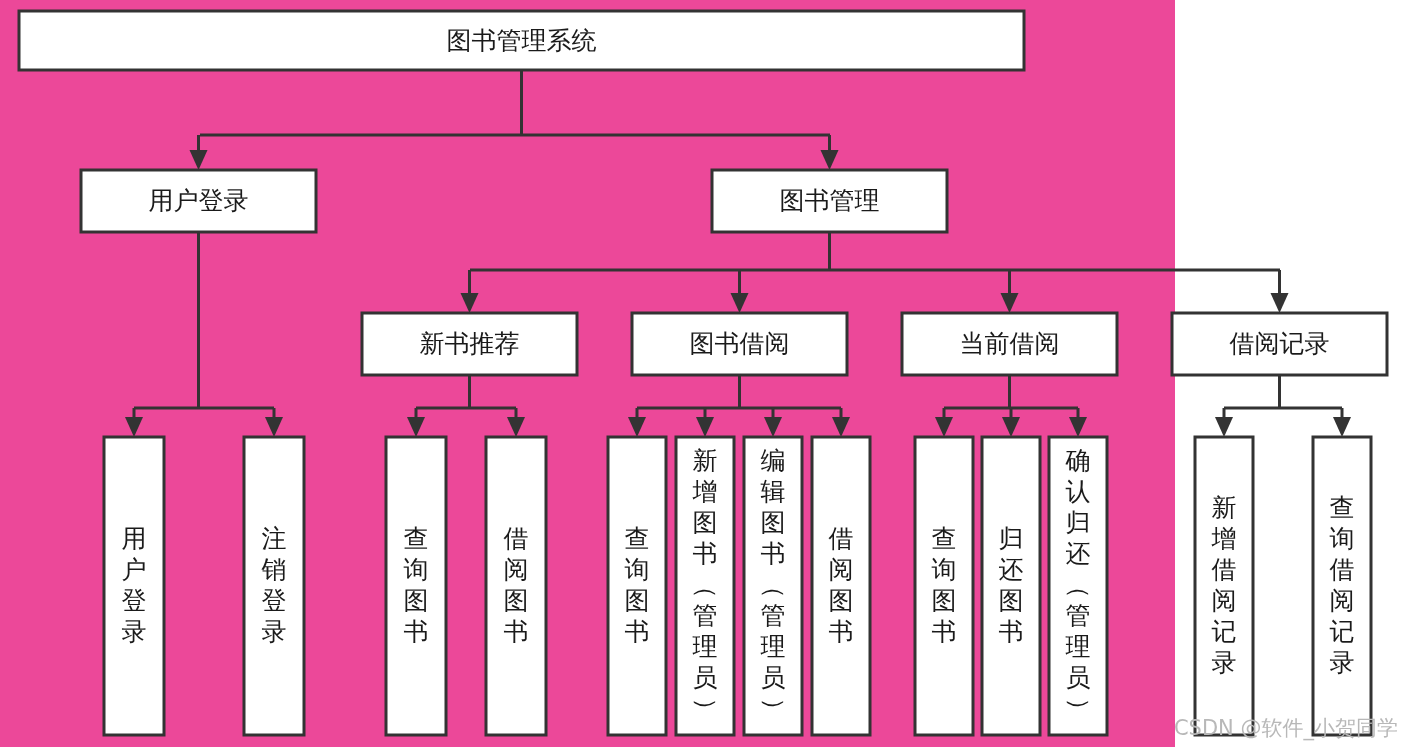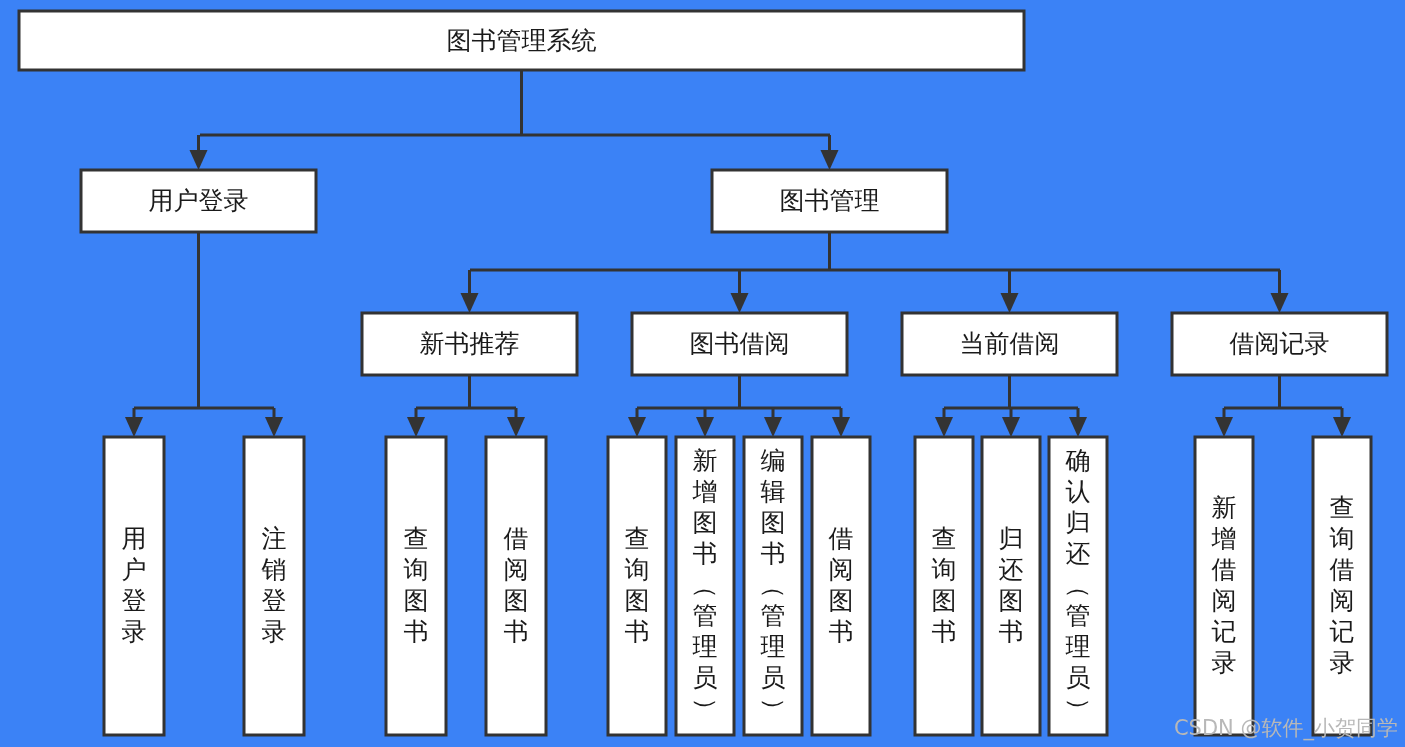--- a/index.html
+++ b/index.html
@@ -9,23 +9,23 @@
     background: #ffffff;
   }
   body {
     width: 1405px;
     height: 747px;
     overflow: hidden;
     font-family: "DejaVu Sans", "Liberation Sans", sans-serif;
   }
   #diagram-root {
     position: relative;
-    width: 1405px;
+    width: 1175px;
     height: 747px;
-    background: #3b82f6;
+    background: #ec4899;
   }
   svg.diagram-canvas {
     display: block;
     width: 1405px;
     height: 747px;
   }
   .node-rect {
     fill: #ffffff;
     stroke: #333333;
     stroke-width: 3;

